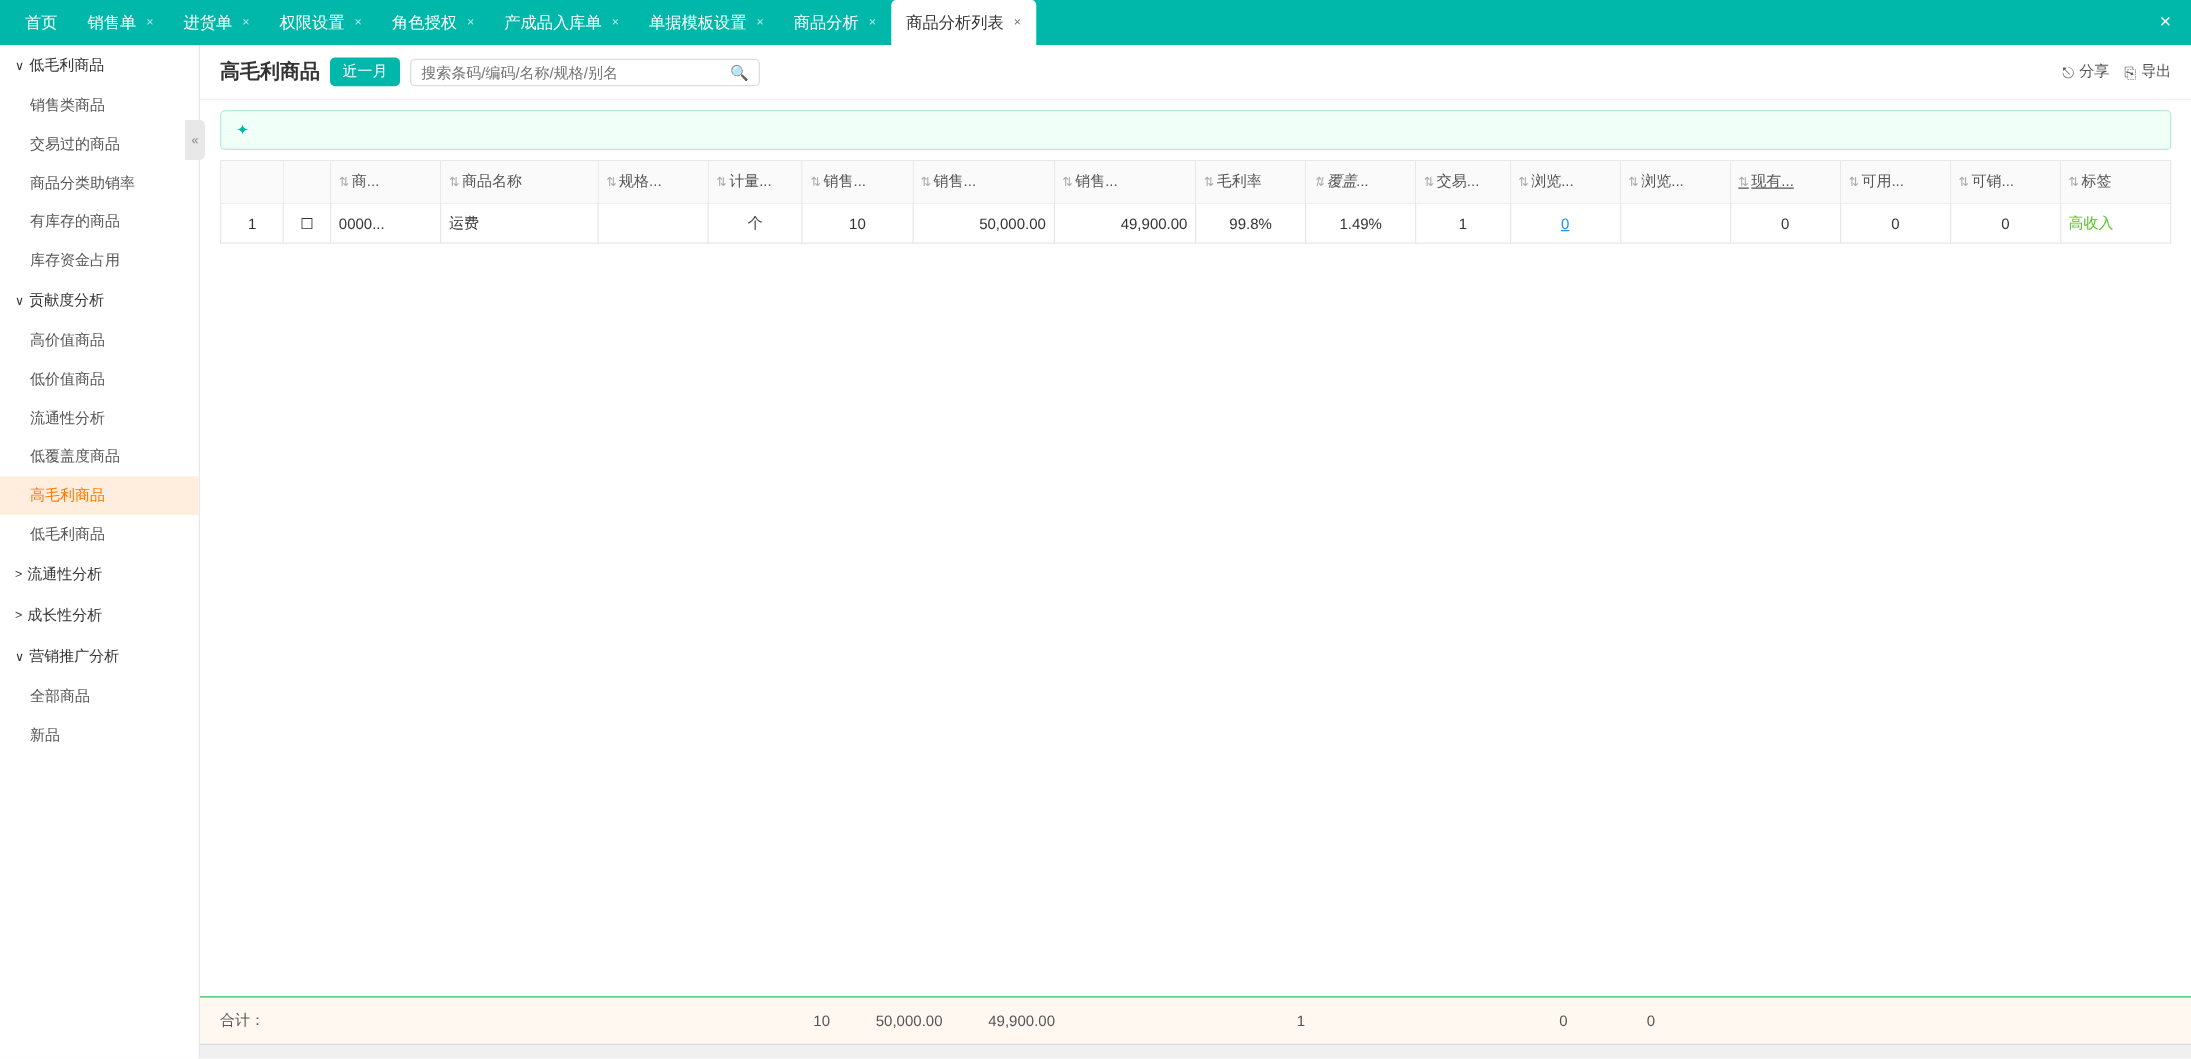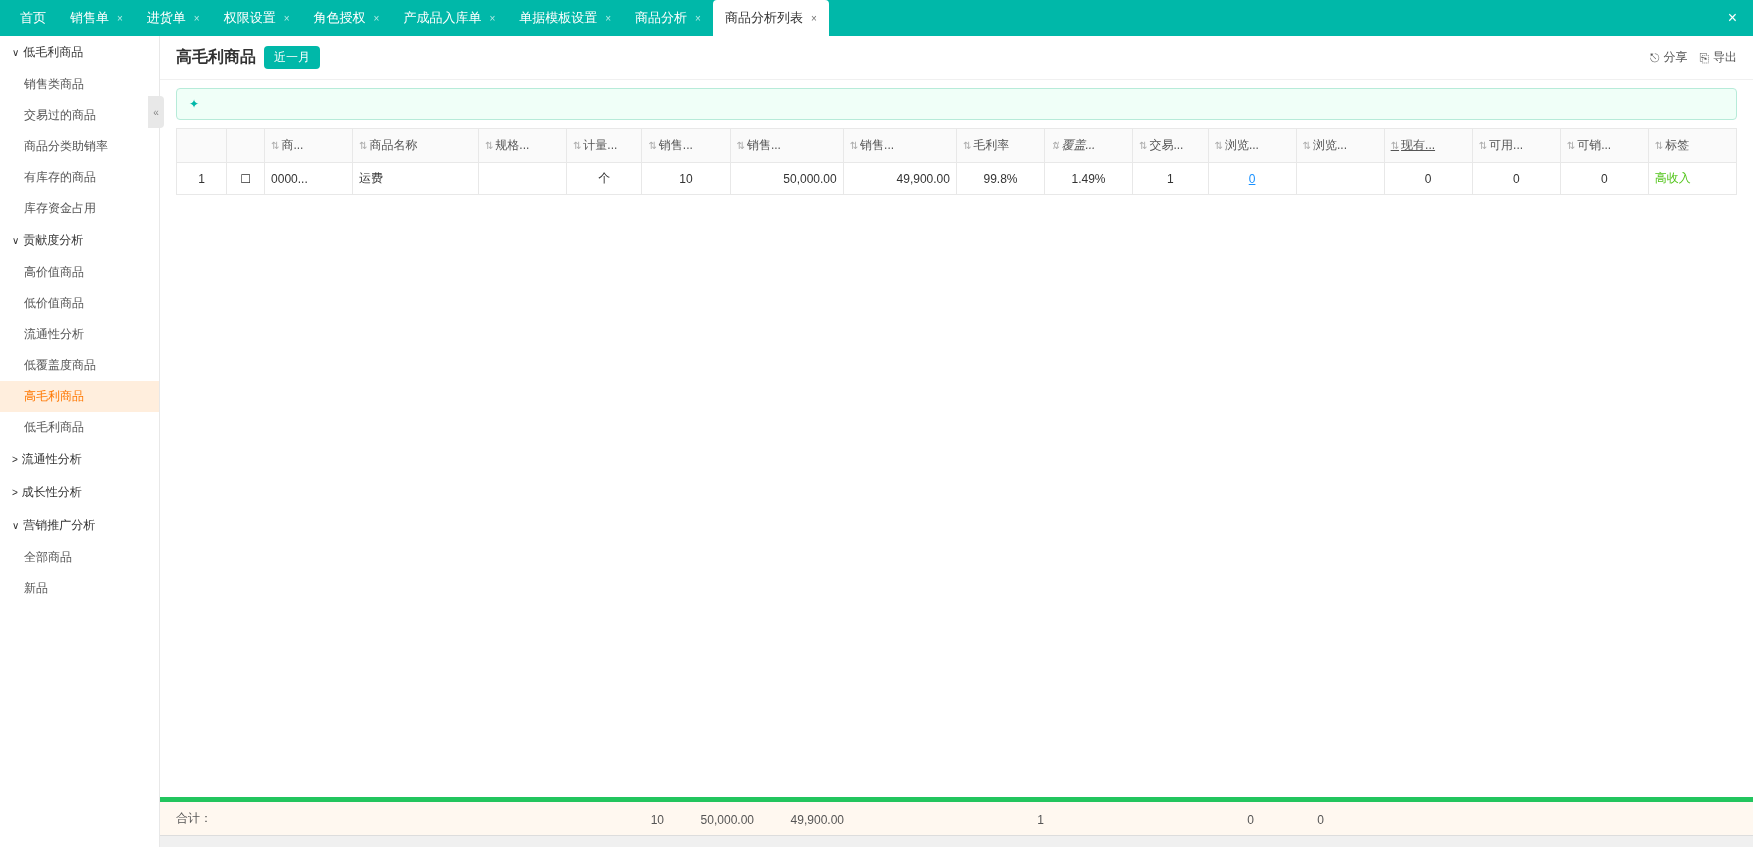--- a/index.html
+++ b/index.html
@@ -191,23 +191,23 @@
       white-space: nowrap;
     }
     .tag-high { color: #52c41a; font-size: 12px; }
     .tag-link { color: #1890ff; text-decoration: underline; cursor: pointer; }
     td.center { text-align: center; }
     td.num { text-align: right; }
 
     
     .table-footer {
       display: flex;
-      align-items: flex-end;
+      align-items: center;
       background: #fff8f0;
-      border-top: 5px solid #22c55e;
+      border-top: 1px solid #22c55e;
       padding: 8px 16px;
       font-size: 12px;
       color: #555;
       min-height: 38px;
       margin-top: 12px;
     }
 
     
     .bottom-scrollbar {
       height: 12px;
@@ -274,20 +274,24 @@
         <span>营销推广分析</span>
       </div>
       <div class="sidebar-item">全部商品</div>
       <div class="sidebar-item">新品</div>
     </div>
 
   <div class="content-area">
     <div class="content-header">
       <span class="content-title">高毛利商品</span>
       <button class="filter-btn">近一月</button>
+      <div class="search-box">
+        <input type="text" placeholder="搜索条码/编码/名称/规格/别名" style="">
+        <span style="color:#aaa;cursor:pointer;">🔍</span>
+      </div>
       <div class="header-actions">
         <div class="action-btn">
           <span>⎋</span>
           <span>分享</span>
         </div>
         <div class="action-btn">
           <span>⎘</span>
           <span>导出</span>
         </div>
       </div>

